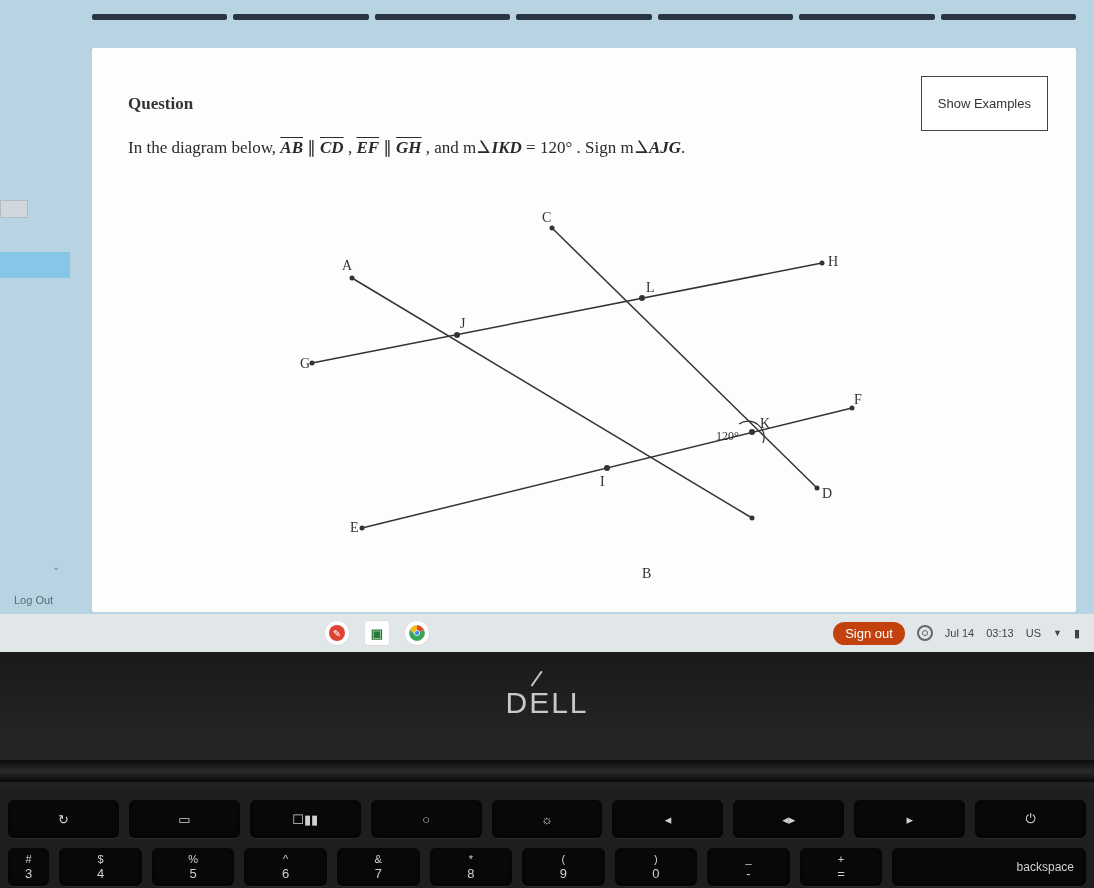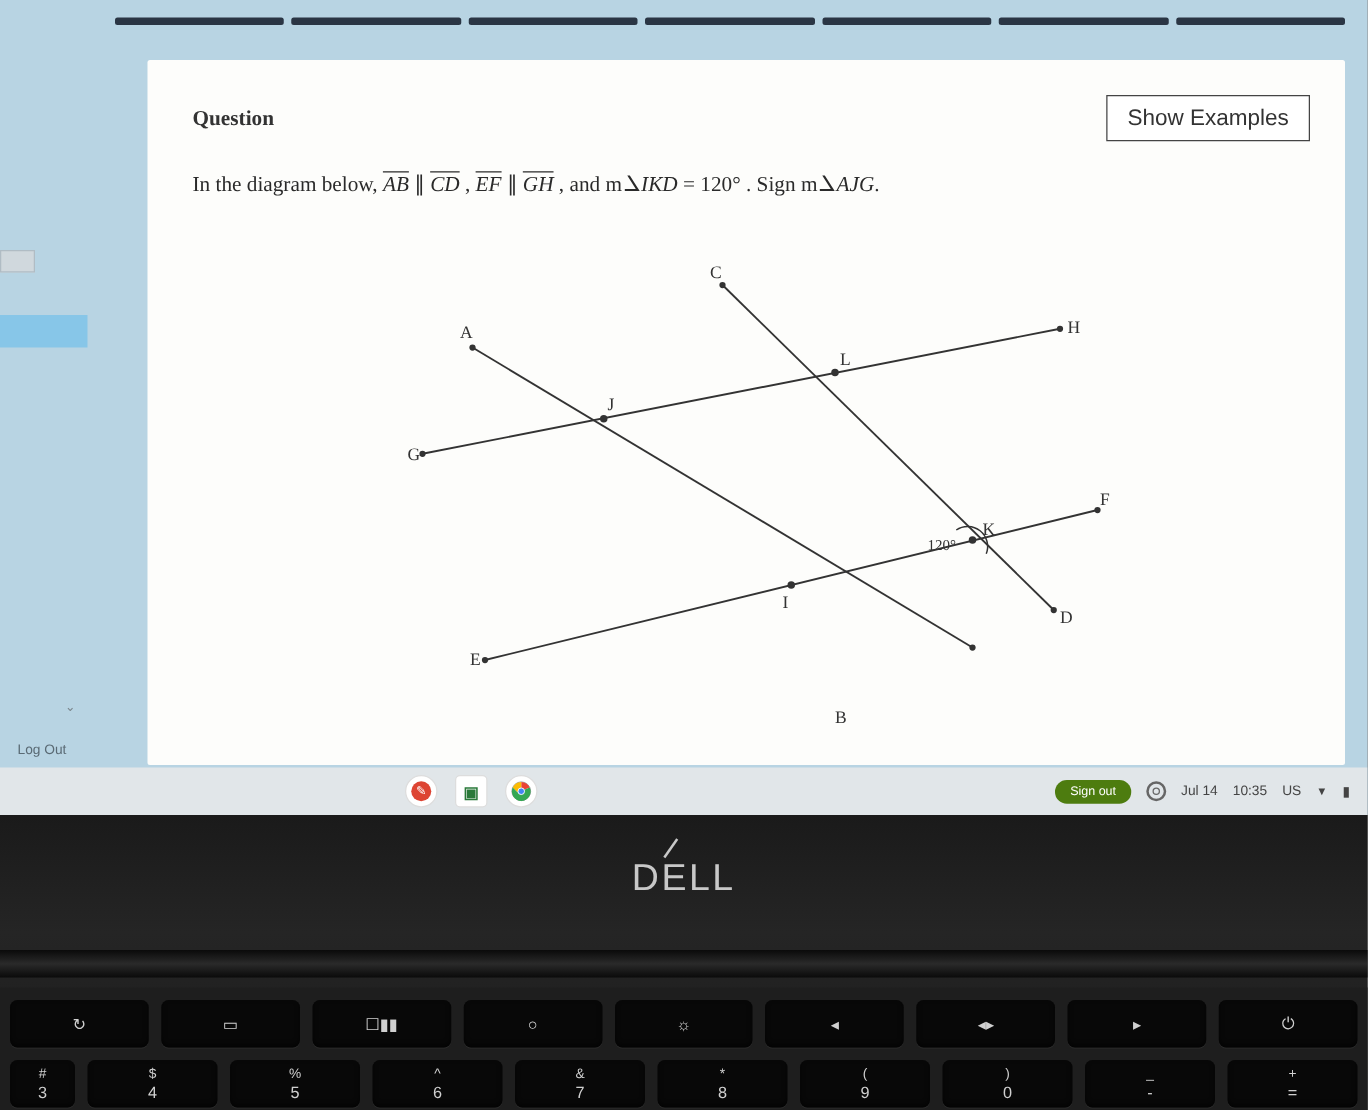--- a/index.html
+++ b/index.html
@@ -59,54 +59,53 @@
     left: 52px; bottom: 40px;
     font-size: 10px;
     color: #7a858c;
   }
 
   .card {
     position: absolute;
     left: 92px; top: 48px; right: 18px; bottom: 40px;
     background: #fdfdfb;
     border-radius: 2px;
-    margin-left: 26px;
   }
 
   .card-header {
     position: absolute;
     left: 36px; right: 28px; top: 28px;
     display: flex;
     justify-content: space-between;
     align-items: center;
   }
   .q-title {
     font-weight: bold;
     font-size: 17px;
     color: #333;
   }
   .examples-btn {
     border: 1px solid #444;
-    padding: 7px 16px;
-    font-size: 18px;
+    padding: 19px 16px;
+    font-size: 13px;
     color: #333;
     background: #fff;
     cursor: pointer;
     font-family: Arial, sans-serif;
   }
 
   .q-text {
     position: absolute;
     left: 36px; right: 40px; top: 88px;
     font-size: 17px;
     color: #2a2a2a;
     line-height: 1.4;
   }
   .overline { text-decoration: overline; }
-  .ital { font-style: italic; }
+  .ital { font-style: italic; font-weight: bold; }
   .angle-sym { display:inline-block; transform: scaleX(-1); }
 
   .diagram {
     position: absolute;
     left: 150px; top: 150px;
     width: 620px; height: 390px;
   }
   .diagram svg { width: 100%; height: 100%; }
   .pt-label { font: 14px Georgia, serif; fill: #333; }
   .angle-label { font: 12px Georgia, serif; fill: #333; }
@@ -129,25 +128,25 @@
     display: flex; align-items: center; justify-content: center;
     font-size: 13px;
   }
   .tb-red { background: #fff; border: 1px solid #ddd; }
   .tb-red-inner { width: 16px; height:16px; border-radius:50%; background:#d43; display:flex;align-items:center;justify-content:center;color:#fff;font-size:10px;}
   .tb-doc { background: #fff; border:1px solid #ddd; color:#2a7a3a; font-weight:bold; border-radius:4px;}
   .tb-chrome { background: #fff; border:1px solid #ddd; position:relative; }
   .tb-chrome svg { width:18px; height:18px; }
   .tb-right { display: flex; gap: 12px; align-items: center; font-size: 11px; color: #444; }
   .signout-btn {
-    background: #4d7c0f;
+    background: #c2410c;
     color: #fff;
     border-radius: 12px;
     padding: 4px 12px;
-    font-size: 10px;
+    font-size: 13px;
     cursor: pointer;
   }
   .settings-ring { width:16px;height:16px;border:2px solid #666;border-radius:50%; position:relative;}
   .settings-ring::after{content:'';position:absolute;inset:3px;border:1px solid #666;border-radius:50%;}
   .tri-down { font-size: 9px; }
 
   .laptop-bezel {
     position: absolute;
     top: 652px; left: 0; right: 0; height: 236px;
     background: linear-gradient(#1a1a1a, #252525 40%, #1a1a1a);
@@ -300,21 +299,21 @@
             <path d="M3 8 A10 10 0 0 1 12 2 L12 8 A4 4 0 0 0 9 14 Z" fill="#fbbc05"></path>
             <path d="M21 8 A10 10 0 1 1 3 8 L9 14 A4 4 0 0 0 14 11 Z" fill="#34a853"></path>
             <circle cx="12" cy="12" r="3.5" fill="#4285f4" stroke="#fff" stroke-width="1"></circle>
           </svg>
       </div>
     </div>
     <div class="tb-right">
       <div class="signout-btn">Sign out</div>
       <div class="settings-ring"></div>
       <span>Jul 14</span>
-      <span>10:35</span>
+      <span>03:13</span>
       <span>US</span>
       <span class="tri-down">▼</span>
       <span>▮</span>
     </div>
   </div>
 </div>
 
 <div class="laptop-bezel">
   <div class="logo">D<span class="slashE">E</span>LL</div>
   <div class="hinge"></div>
@@ -364,15 +363,16 @@
           <span class="bot">0</span>
         </div>
       <div class="key key-stack">
           <span class="top">_</span>
           <span class="bot">-</span>
         </div>
       <div class="key key-stack">
           <span class="top">+</span>
           <span class="bot">=</span>
         </div>
+      <div class="key wide">backspace</div>
     </div>
   </div>
 </div>
 
 </body></html>

